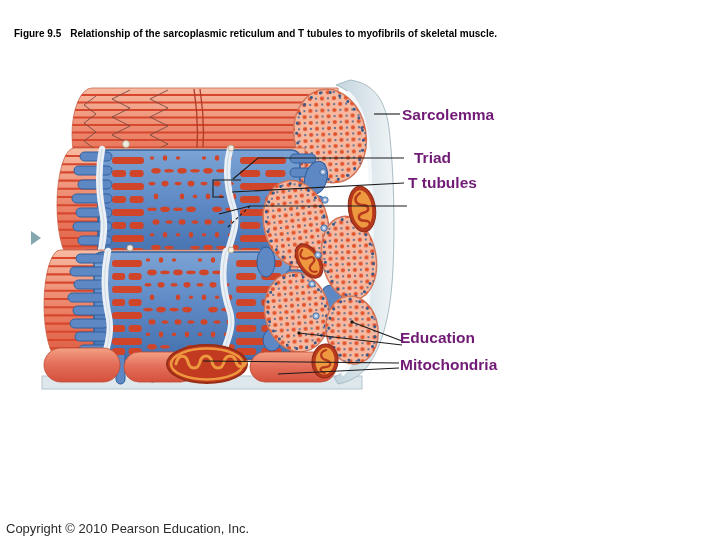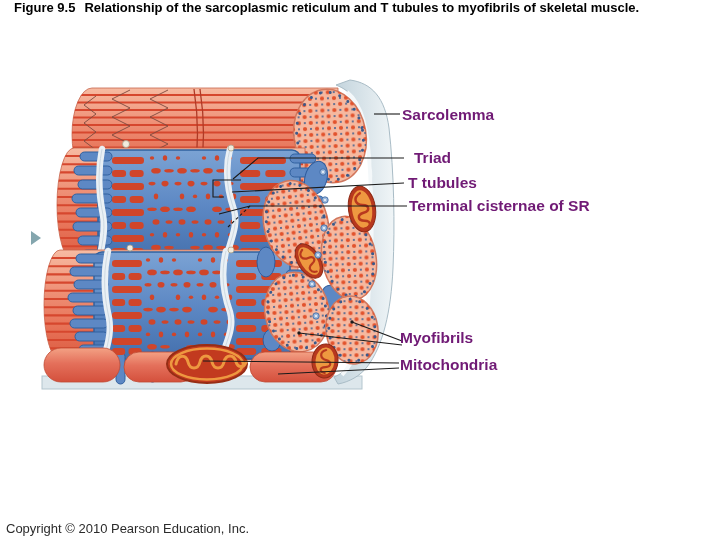--- a/index.html
+++ b/index.html
@@ -1,18 +1,18 @@
 <!DOCTYPE html>
 <html><head>
 <meta charset="utf-8">
 <style>
   html,body{margin:0;padding:0;background:#fff;}
   #page{position:relative;width:720px;height:540px;background:#ffffff;overflow:hidden;
         font-family:"Liberation Sans", sans-serif;}
-  #fig-title{position:absolute;left:14px;top:0;font-size:13px;font-weight:bold;color:#000;white-space:nowrap;}
+  #fig-title{position:absolute;left:14px;top:28px;font-size:10px;font-weight:bold;color:#000;white-space:nowrap;}
   #fig-title .cap{margin-left:9px;}
   #copyright{position:absolute;left:6px;top:521px;font-size:13px;color:#2b2b2b;white-space:nowrap;}
   .lbl{position:absolute;font-weight:bold;font-size:15.5px;color:#701a75;white-space:nowrap;line-height:18px;}
   #lbl-sarcolemma{left:402px;top:106px;}
   #lbl-triad{left:408px;top:149px;margin-left:6px;}
   #lbl-ttubule{left:408px;top:174px;}
   #lbl-terminal{left:409px;top:197px;}
   #lbl-myofibrils{left:400px;top:329px;}
   #lbl-mitochondria{left:400px;top:356px;}
   #art{position:absolute;left:0;top:0;}
@@ -448,18 +448,17 @@
       <circle cx="318" cy="255" r="1.1" fill="#eef4f9"></circle>
       <circle cx="312" cy="284" r="3.2" fill="#9db9dc" stroke="#31619f" stroke-width="0.8"></circle>
       <circle cx="312" cy="284" r="1.1" fill="#eef4f9"></circle>
       <circle cx="316" cy="316" r="3.2" fill="#9db9dc" stroke="#31619f" stroke-width="0.8"></circle>
       <circle cx="316" cy="316" r="1.1" fill="#eef4f9"></circle>
     </svg>
 
   <div class="lbl" id="lbl-sarcolemma">Sarcolemma</div>
   <div class="lbl" id="lbl-triad">Triad</div>
   <div class="lbl" id="lbl-ttubule">T tubules</div>
-  <div class="lbl" id="lbl-terminal">Terminal cisternae of SR</div>
-  <div class="lbl" id="lbl-myofibrils">Myofibrils</div>
+  <div class="lbl" id="lbl-myofibrils">Education</div>
   <div class="lbl" id="lbl-mitochondria">Mitochondria</div>
 
   <div id="copyright">Copyright © 2010 Pearson Education, Inc.</div>
 </div>
 
 </body></html>

